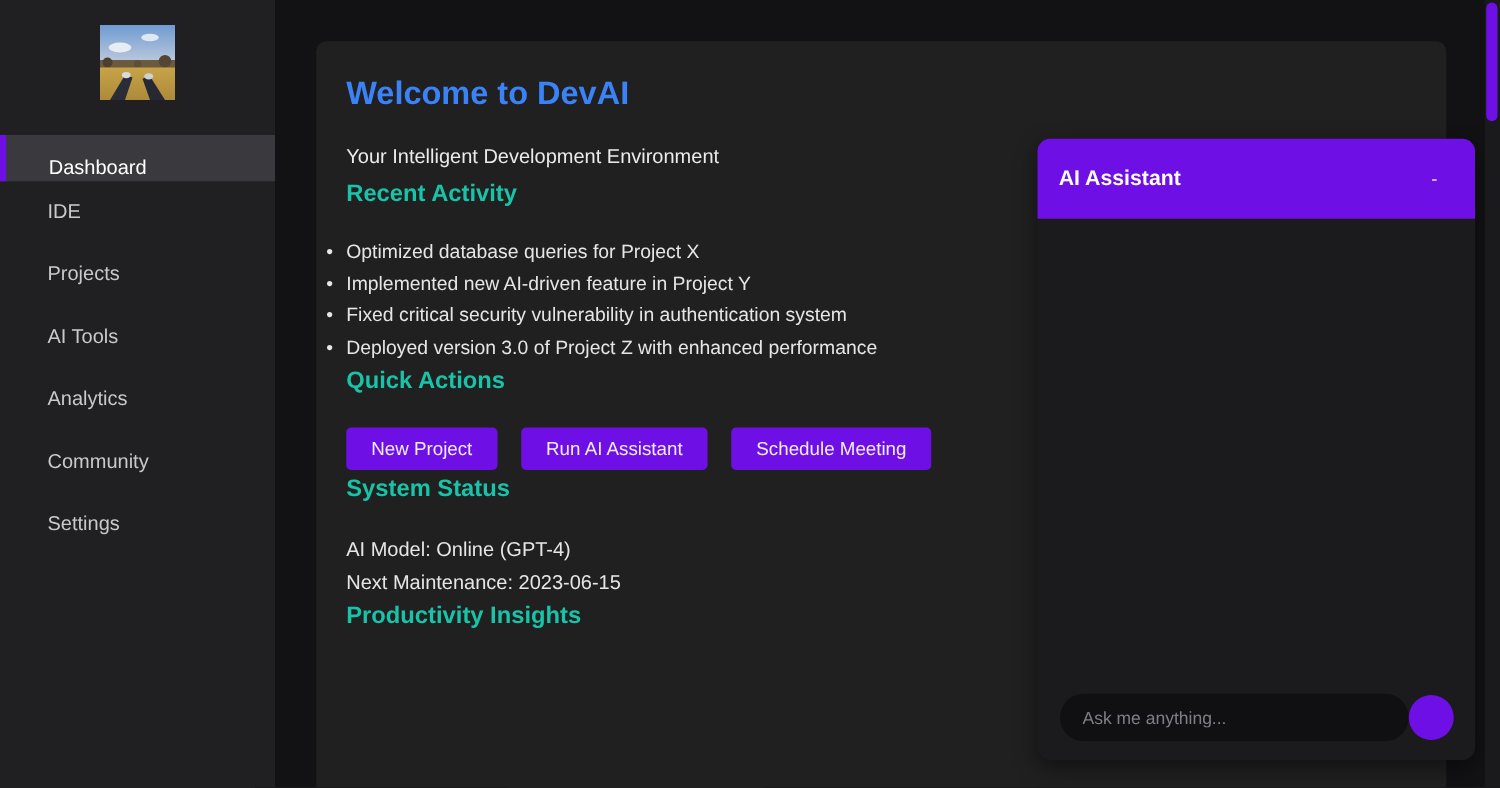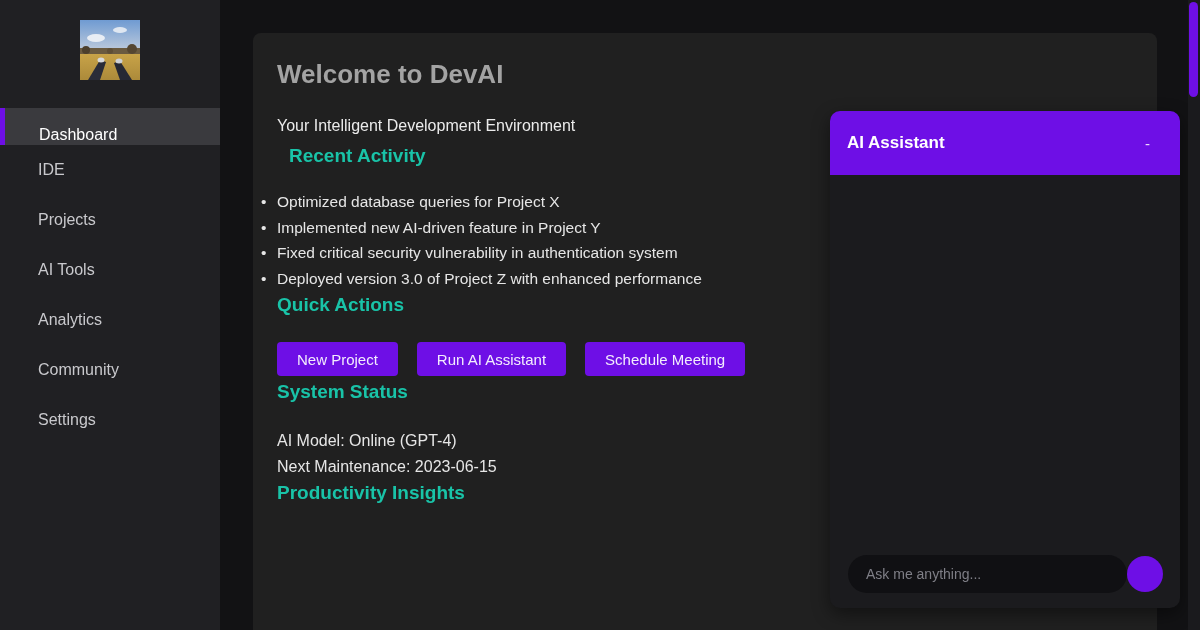--- a/index.html
+++ b/index.html
@@ -34,28 +34,28 @@
 
   
   .main-card {
     position: absolute; left: 253px; top: 33px;
     width: 904px; height: 640px;
     background: #202020; border-radius: 8px;
     padding: 26px 24px;
   }
   .card-title {
     margin: 0; font-size: 26px; line-height: 30px;
-    font-weight: bold; color: #a3a3a3;
+    font-weight: bold; color: #3b82f6;
   }
   .subtitle { margin: 27px 0 0; font-size: 16px; line-height: 20px; color: #ebebeb; }
   .section-heading {
     font-size: 19px; line-height: 23px;
     font-weight: bold; color: #19c3a8;
   }
-  .mt-recent { margin: 8px 12px 0; }
+  .mt-recent { margin: 8px 0 0; }
   .mt-quick { margin: 2px 0 0; }
   .mt-system { margin: 4px 0 0; }
   .mt-productivity { margin: 2px 0 0; }
 
   .activity-list { margin: 22px 0 0; padding: 0; list-style: none; }
   .activity-list li {
     position: relative;
     font-size: 15.5px; line-height: 25.5px; color: #e6e6e6;
   }
   .activity-list li::before {

